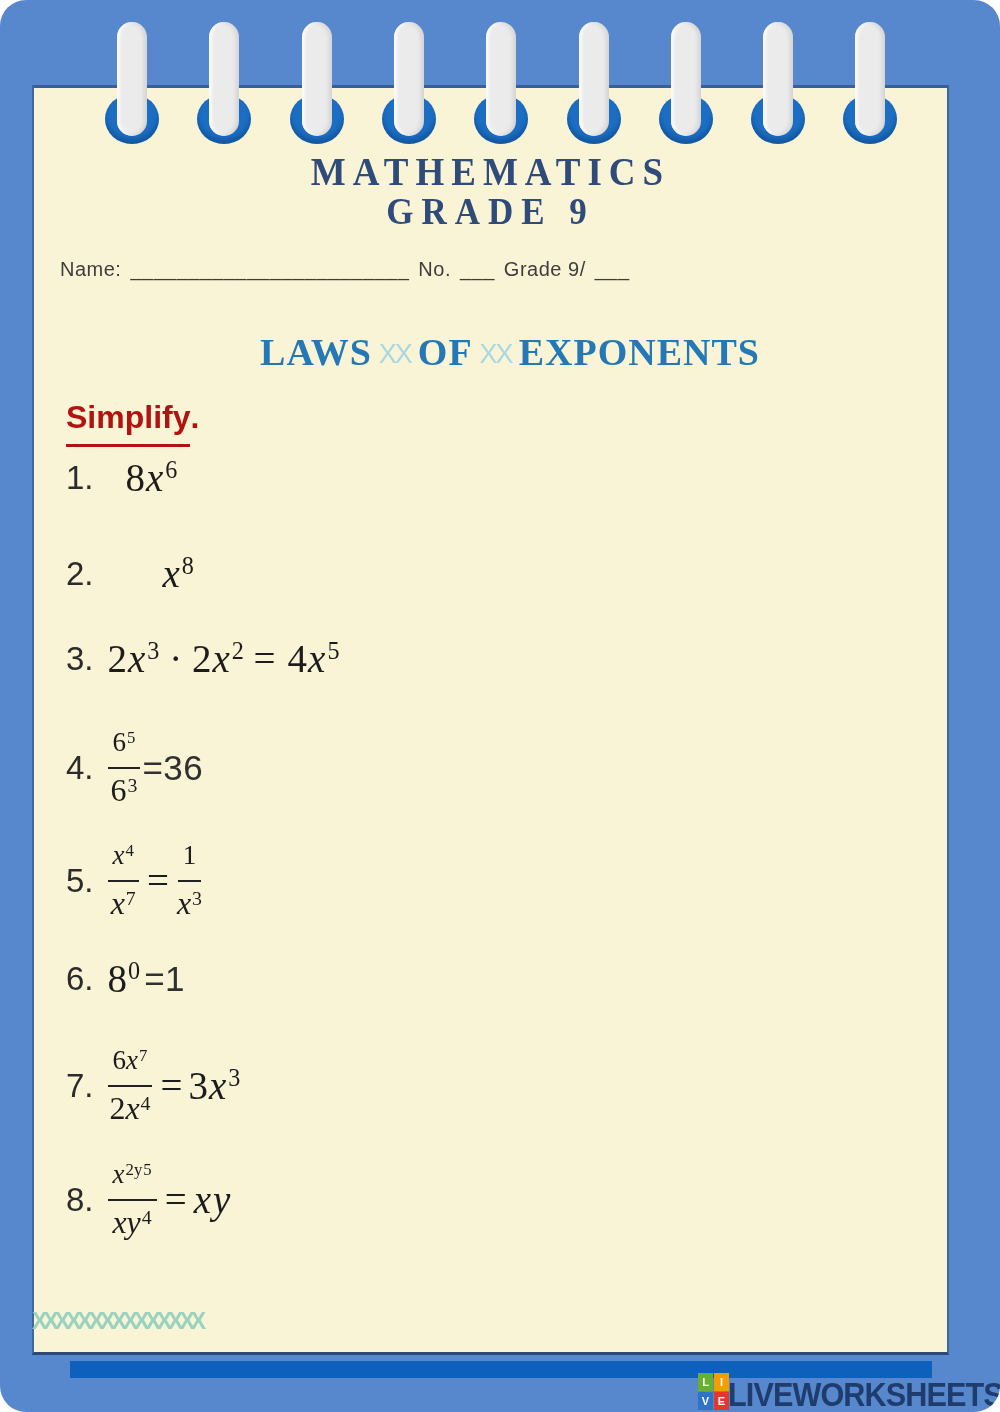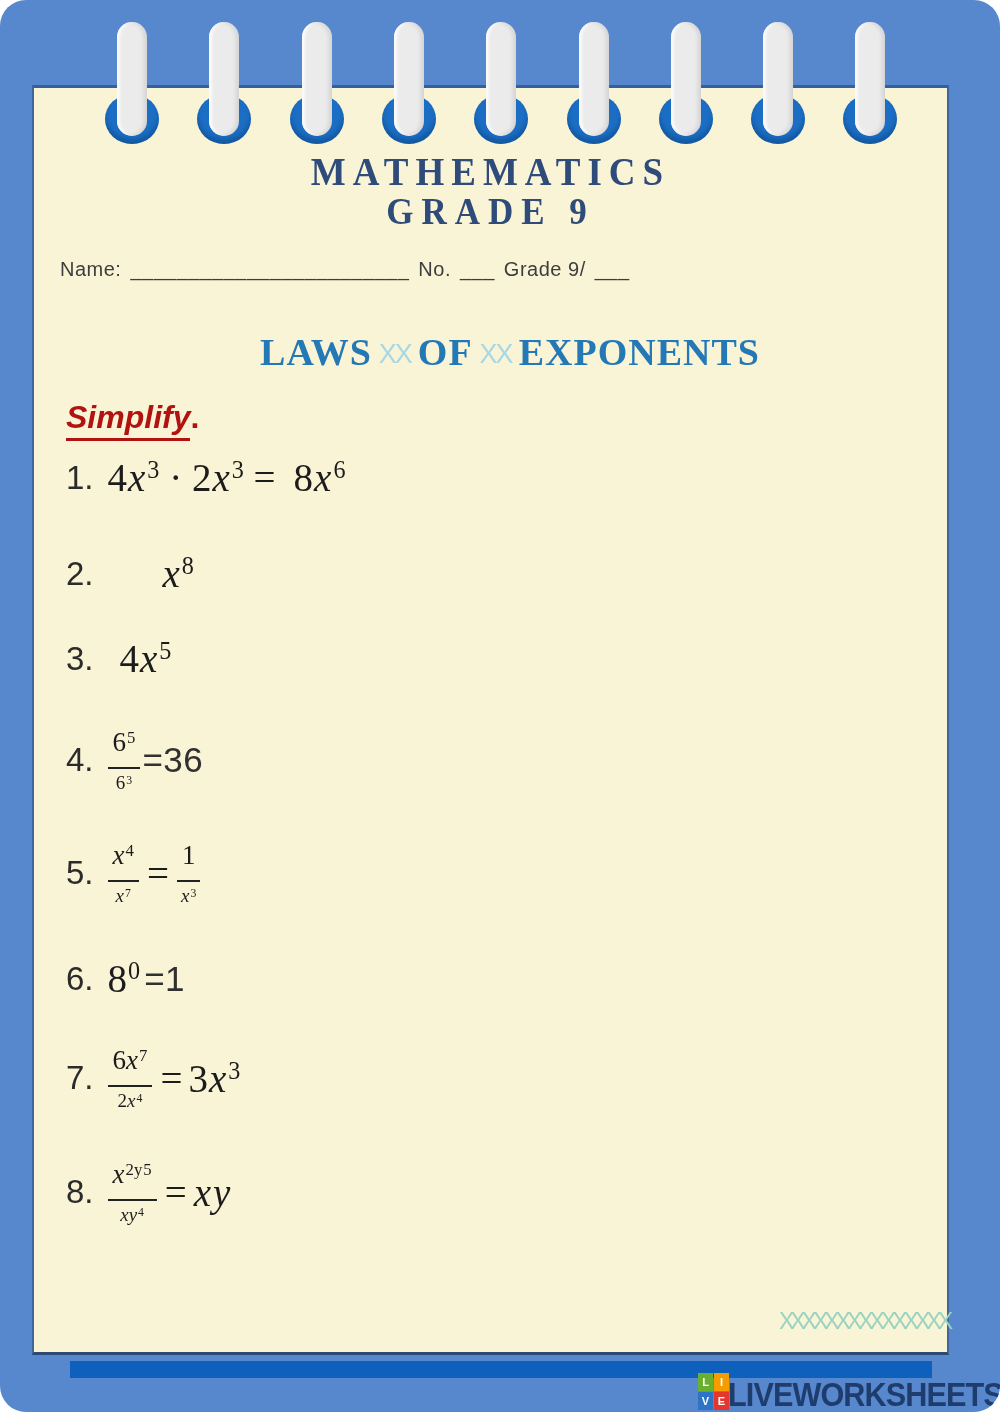--- a/index.html
+++ b/index.html
@@ -51,39 +51,39 @@
     position:absolute;left:32px;top:330px;width:956px;text-align:center;
     font-family:"Liberation Serif",serif;font-weight:bold;font-size:38px;
     color:var(--accent-blue,#2478b6);letter-spacing:1px;
   }
   .lawstitle .wx{
     font-family:"Liberation Sans",sans-serif;font-weight:normal;
     color:#a8d8e4;font-size:27px;letter-spacing:-2px;margin:0 7px;vertical-align:2px;
   }
   
   .simplify{position:absolute;left:66px;top:399px;font-size:32px;font-weight:bold;color:var(--red,#b11310);}
-  .simplify .word{display:inline-block;border-bottom:3px solid var(--red,#b11310);padding-bottom:2px;font-style:italic;}
+  .simplify .word{display:inline-block;border-bottom:3px solid var(--red,#b11310);padding-bottom:8px;}
   
   .row{position:absolute;left:66px;display:flex;align-items:center;}
   .pnum{font-size:33px;color:#2b2b2b;margin-right:14px;}
   .seg{display:inline-block;}
   .seg + .seg{margin-left:8px;}
   .math{font-family:"Liberation Serif",serif;font-size:39px;color:#1c1c1c;white-space:pre;}
   .math i{font-style:italic;padding:0 1px;}
   .math sup,.frac sup{font-size:.62em;position:relative;top:-.55em;margin-left:1px;vertical-align:baseline;}
   .sans{font-size:35px;color:#303030;letter-spacing:.5px;white-space:pre;}
   .frac{display:inline-flex;flex-direction:column;align-items:center;font-family:"Liberation Serif",serif;color:#1c1c1c;}
   .frac .fn{font-size:27px;line-height:1.15;padding:0 5px 9px;border-bottom:2.5px solid #222;}
-  .frac .fd{font-size:19px;line-height:1.15;padding-top:3px;}
+  .frac .fd{font-size:32px;line-height:1.15;padding-top:3px;}
   .frac sup{top:-.45em;}
   .gap{display:inline-block;height:1px;}
   
   .xrow{
-    position:absolute;left:32px;top:1308px;width:917px;text-align:right;
-    font-size:23px;letter-spacing:-4px;color:var(--teal,#99d3c0);font-weight:normal;
+    position:absolute;left:32px;top:1308px;width:917px;text-align:left;
+    font-size:23px;letter-spacing:-4px;color:var(--teal,#99d3c0);font-weight:bold;
   }
   
   .logo{position:absolute;left:698px;top:1373px;display:grid;grid-template-columns:15px 15px;grid-auto-rows:18px;gap:1px;}
   .logo .sq{display:flex;align-items:center;justify-content:center;color:#fff;font-size:11px;font-weight:bold;}
   .brand{
     position:absolute;left:728px;top:1375px;width:300px;
     font-size:34px;font-weight:bold;color:var(--brand-navy,#1e3d6e);
     letter-spacing:-1px;transform:scaleX(.90);transform-origin:left center;white-space:nowrap;
   }
 </style>
@@ -145,31 +145,31 @@
     <span>LAWS</span><span class="wx">XX</span><span>OF</span><span class="wx">XX</span><span>EXPONENTS</span>
   </div>
 
   <div class="simplify">
     <span class="word">Simplify</span><span>.</span>
   </div>
 
   <div id="problems">
       <div class="row" style="top: 455px;">
         <span class="pnum">1.</span>
-        <span class="math seg">4<i>x</i><sup>3</sup> · 2<i>x</i><sup>3</sup> =</span>
         <span class="gap" style="width: 18px;"></span>
         <span class="math seg">8<i>x</i><sup>6</sup></span>
       </div>
       <div class="row" style="top: 551px;">
         <span class="pnum">2.</span>
         <span class="gap" style="width: 54px;"></span>
         <span class="math seg"><i>x</i><sup>8</sup></span>
       </div>
       <div class="row" style="top: 636px;">
         <span class="pnum">3.</span>
+        <span class="math seg">2<i>x</i><sup>3</sup> · 2<i>x</i><sup>2</sup> =</span>
         <span class="gap" style="width: 12px;"></span>
         <span class="math seg">4<i>x</i><sup>5</sup></span>
       </div>
       <div class="row" style="top: 727px;">
         <span class="pnum">4.</span>
         <span class="frac seg">
           <span class="fn">6<sup>5</sup></span>
           <span class="fd">6<sup>3</sup></span>
         </span>
         <span class="gap" style="width: 2px;"></span>

